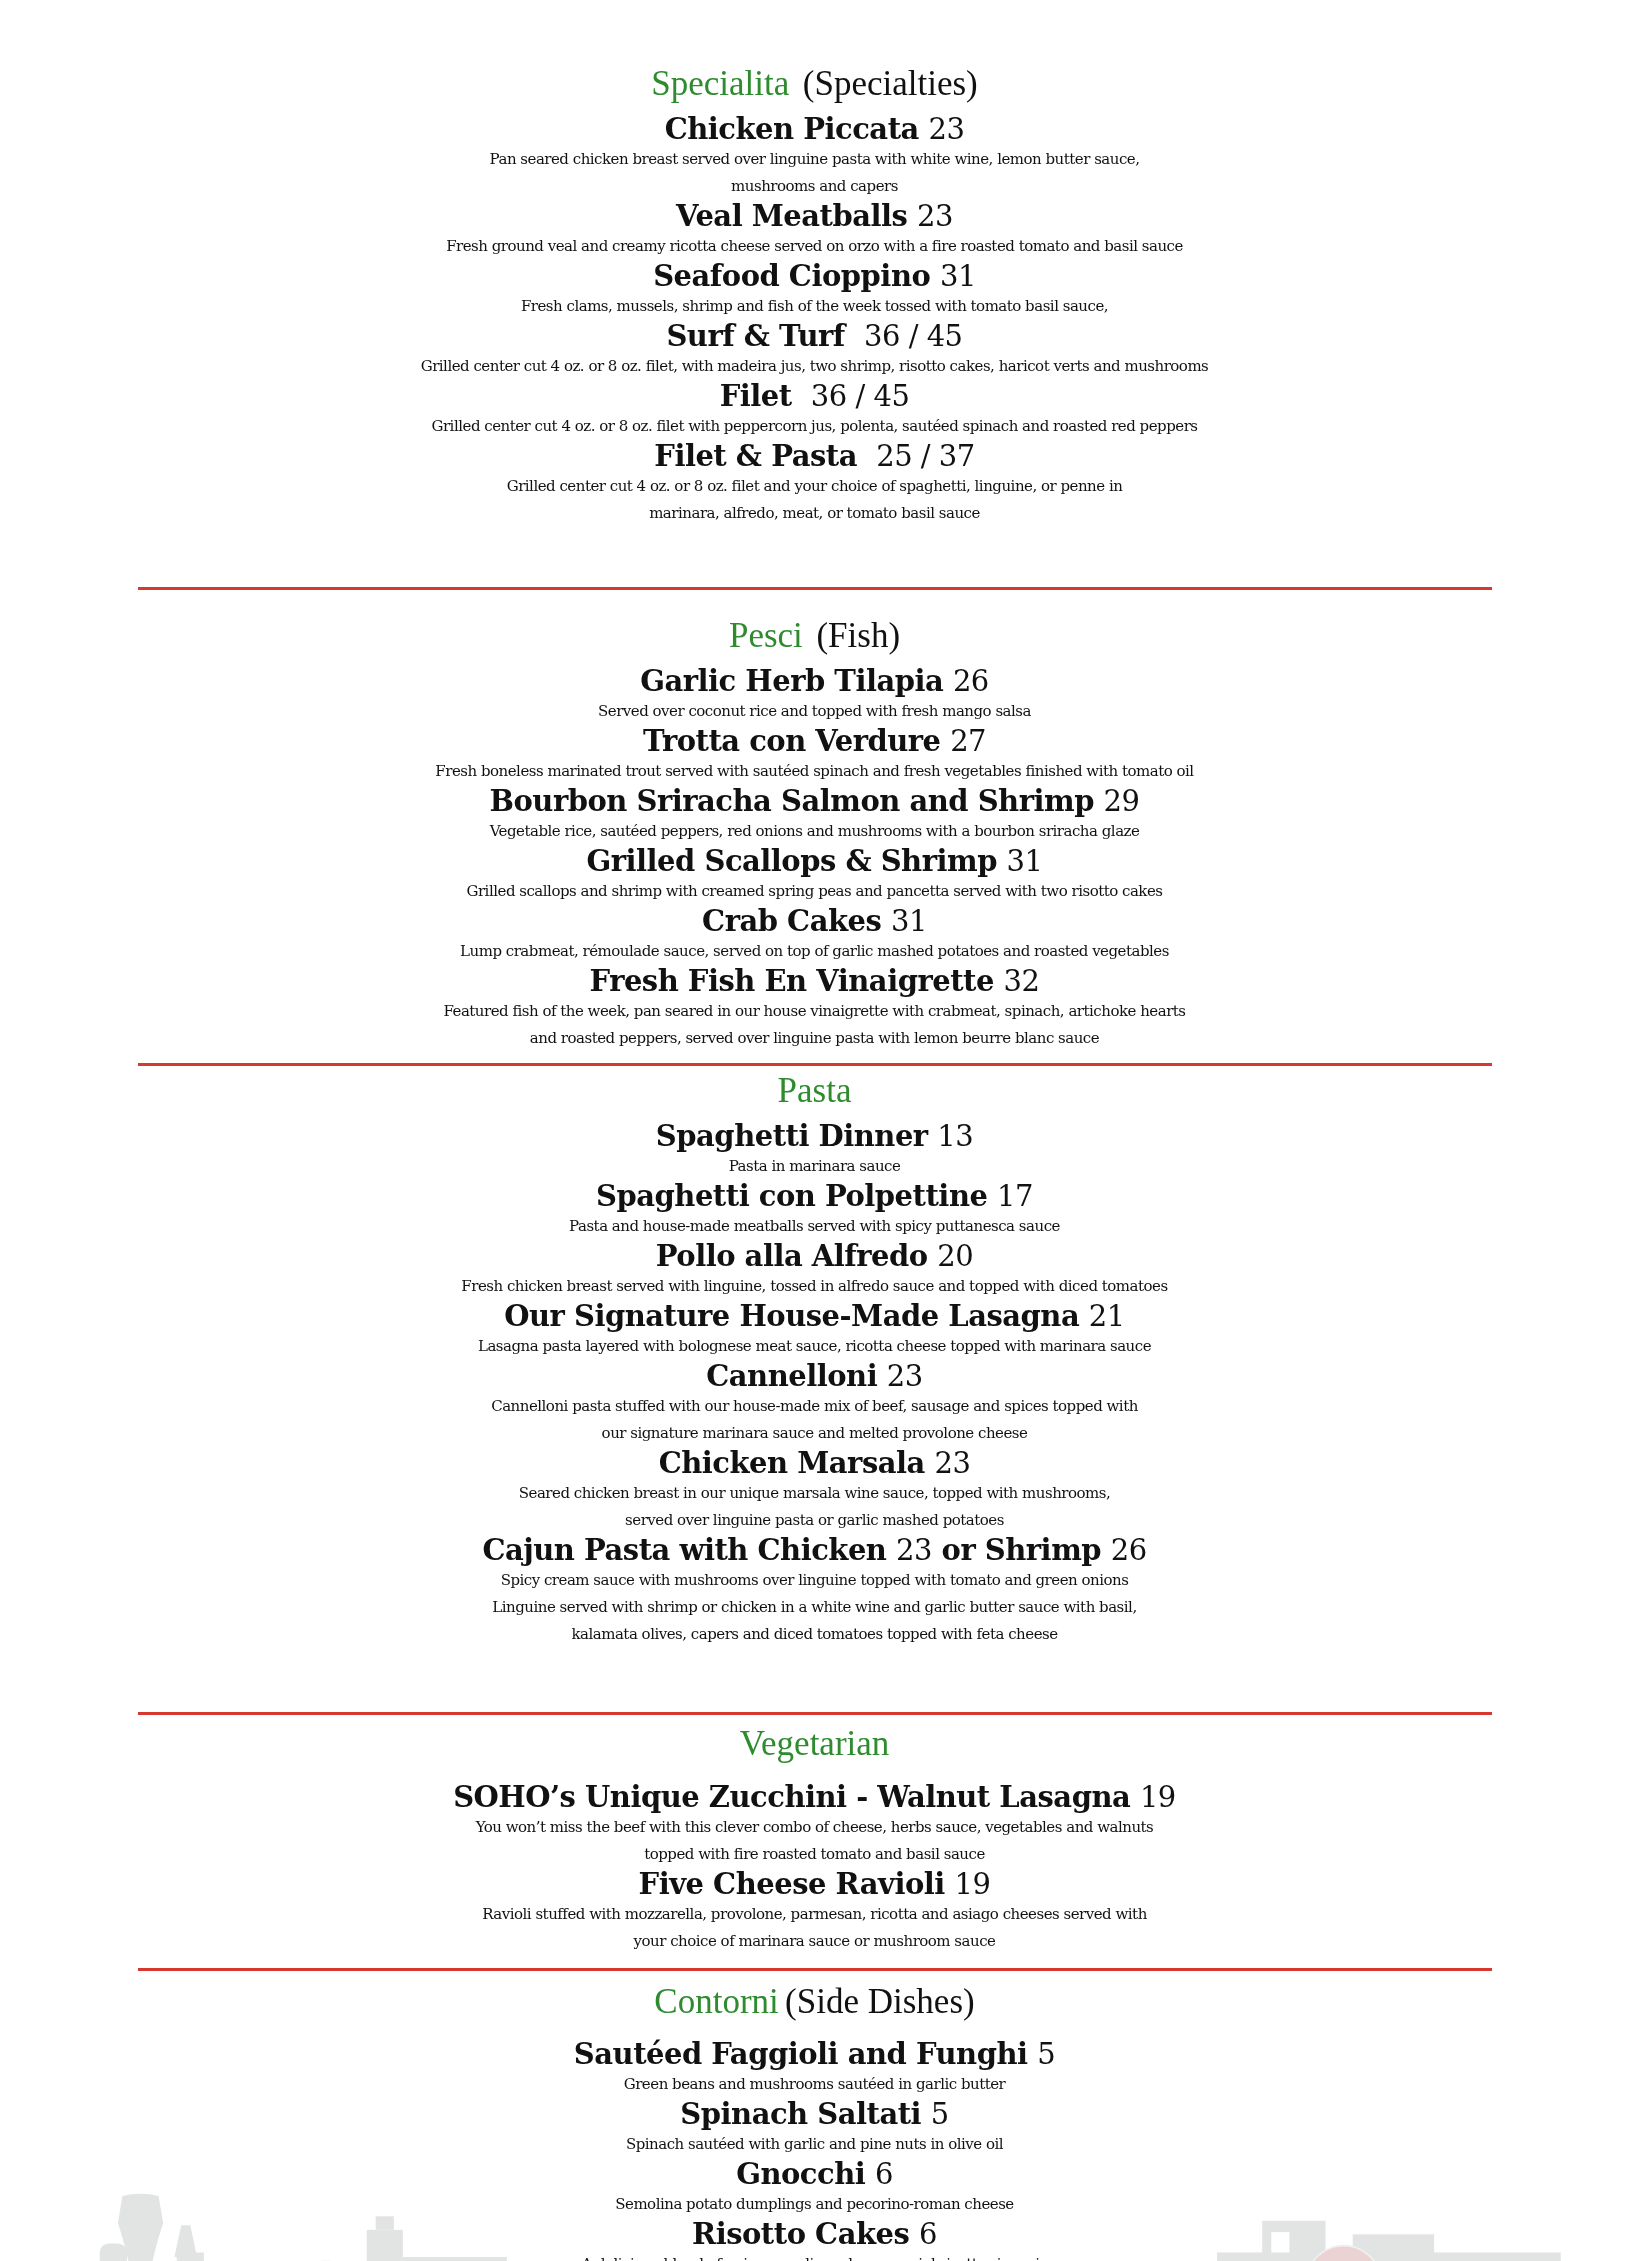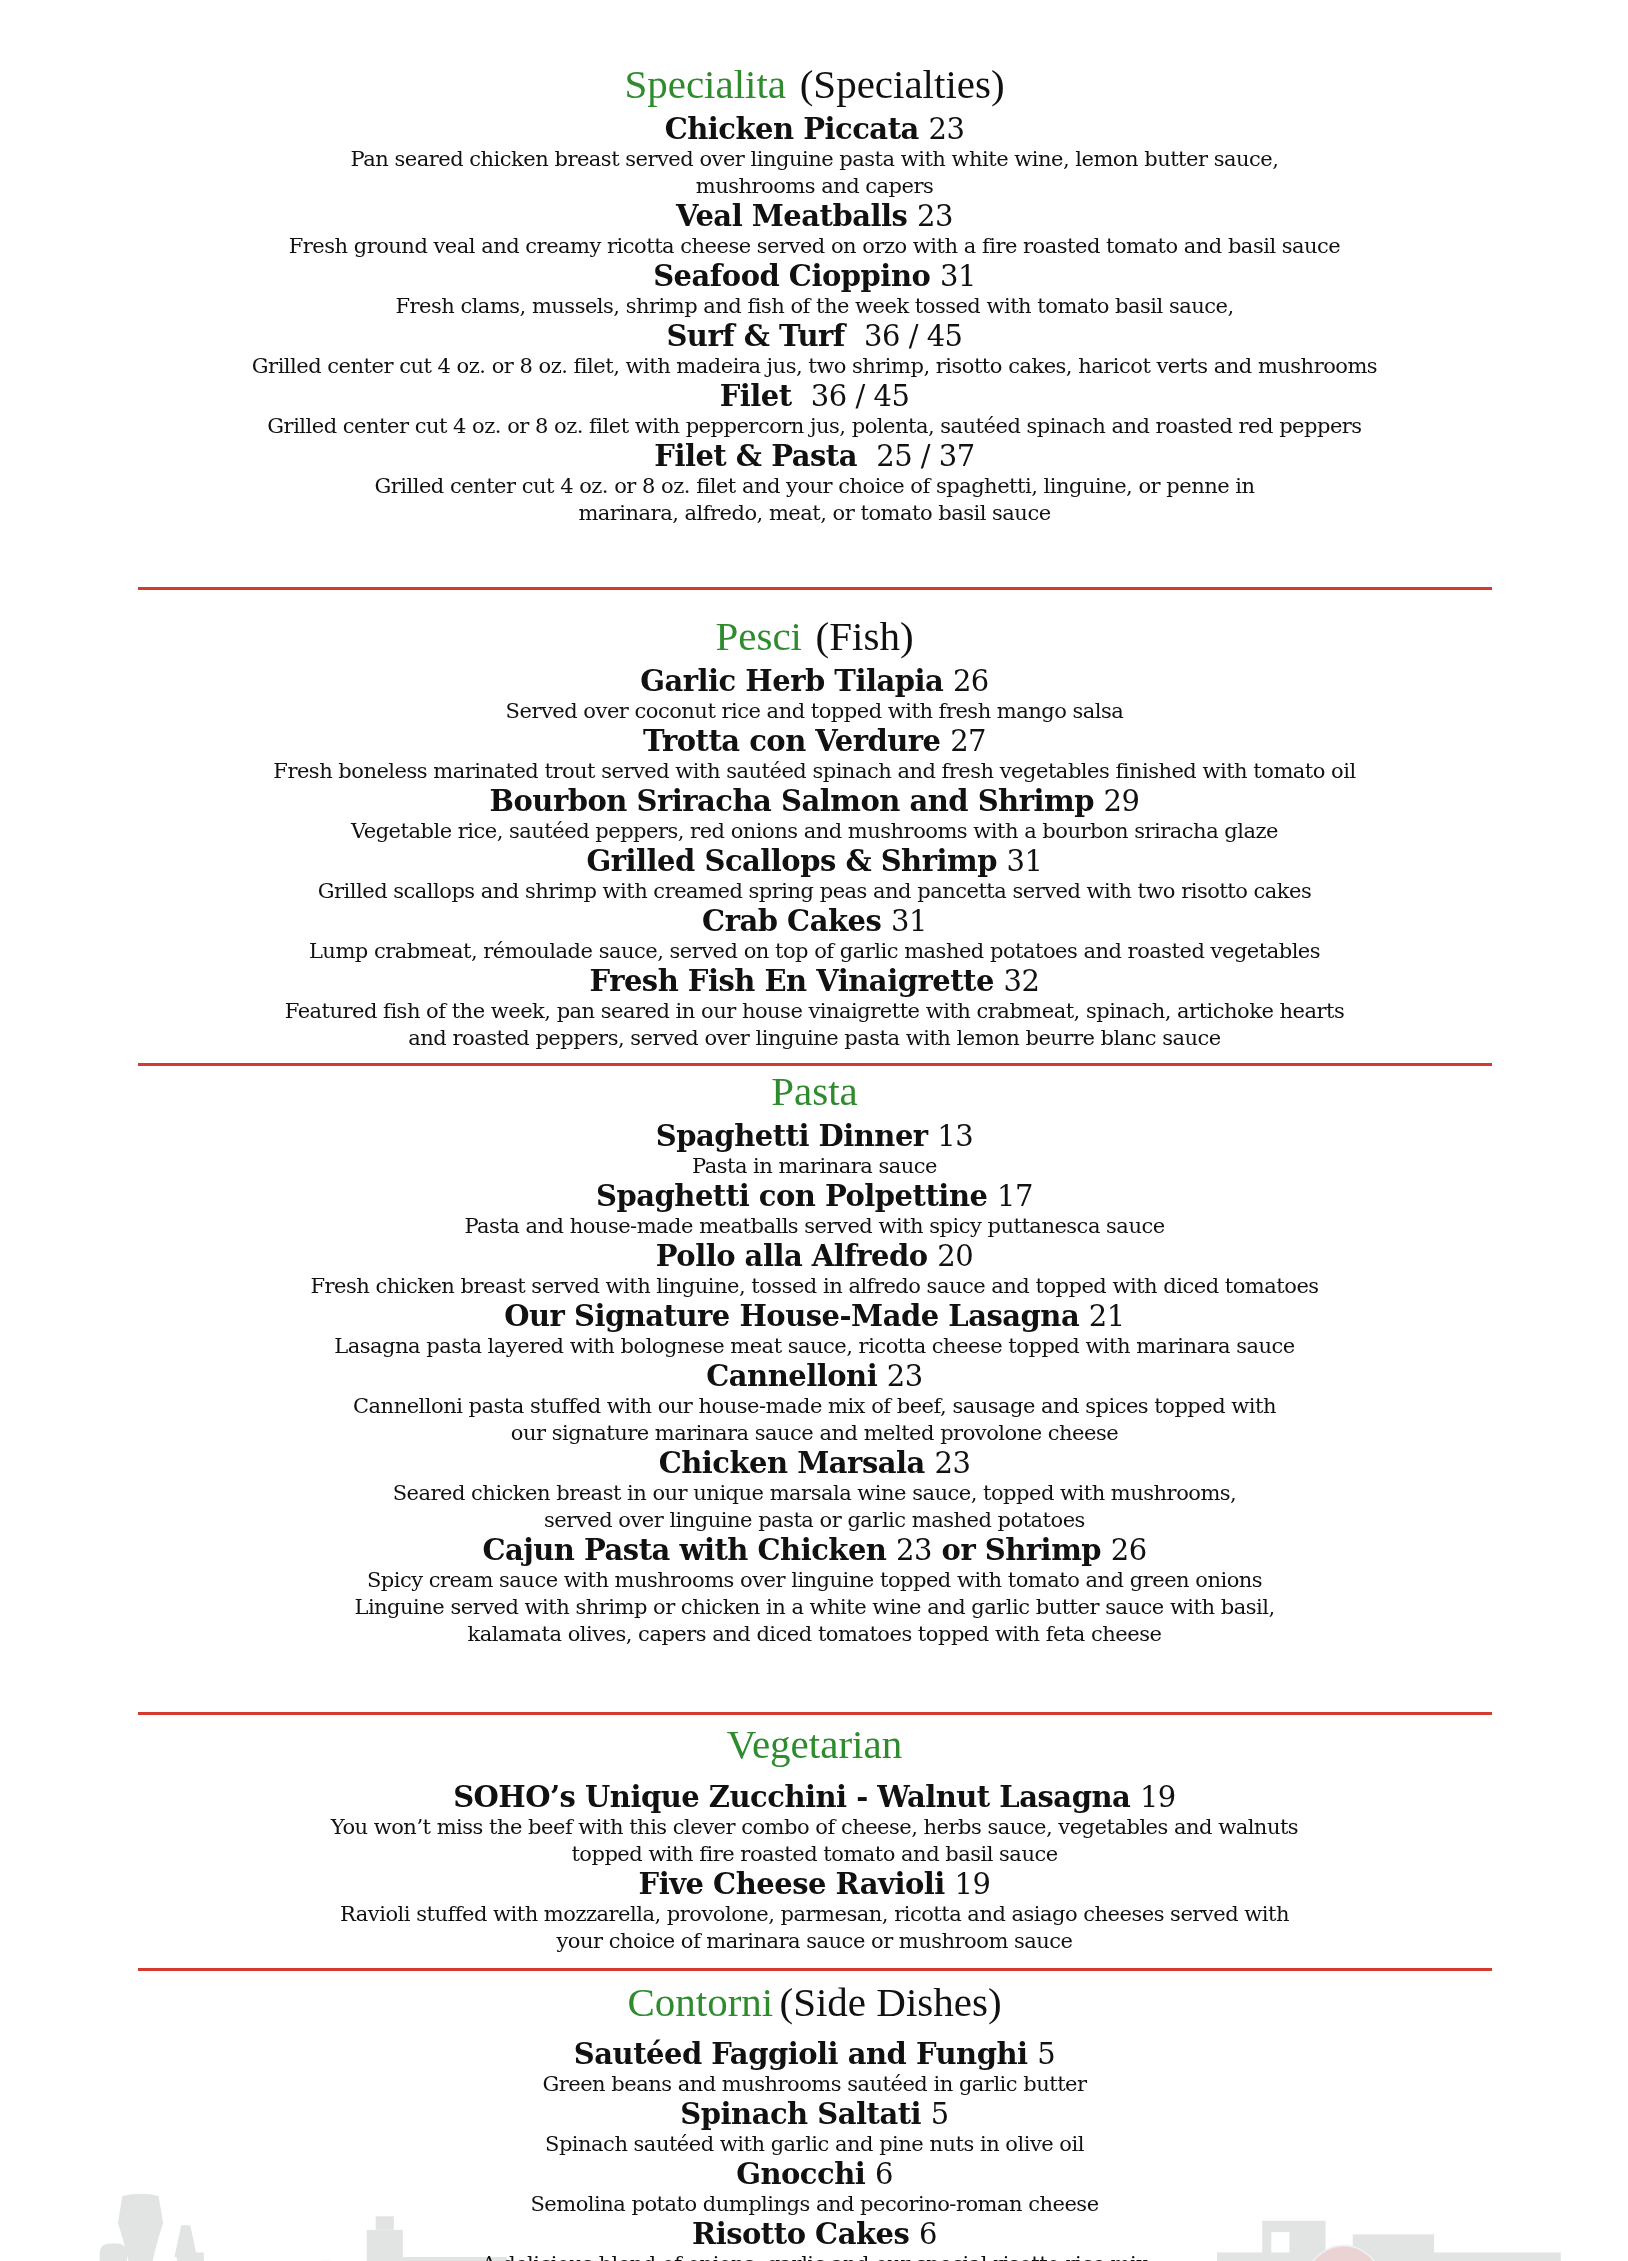--- a/index.html
+++ b/index.html
@@ -1,25 +1,25 @@
 <!DOCTYPE html>
 <html style="font-size:7.2px"><head>
 <meta charset="utf-8">
 <style>
   html, body { margin:0; padding:0; background:#ffffff; }
   body { width:1629px; height:2442px; position:relative; overflow:hidden;
          font-family:"DejaVu Serif", "Liberation Serif", serif; color:#111; }
   .train { position:absolute; left:41px; top:2189px; width:1565px; height:240px; z-index:0; }
   .section { position:absolute; left:0; width:1629px; text-align:center; z-index:1; }
-  .heading { font-family:"Liberation Serif", serif; font-size:41px; line-height:50px; margin:0 0 3.6px 0; }
+  .heading { font-family:"Liberation Serif", serif; font-size:35px; line-height:50px; margin:0 0 3.6px 0; }
   .heading .it { color:#2e8b2e; }
   .heading .en { color:#111; margin-left:13.6px; }
   .item-title { font-family:"DejaVu Serif", serif; font-weight:bold; font-size:29px; line-height:33px; margin:0; letter-spacing:-0.5px; }
   .item-title .price { font-weight:normal; font-family:"DejaVu Serif", serif; }
-  .item-desc { font-family:"DejaVu Serif", serif; font-size:21px; line-height:27px; margin:0; letter-spacing:-0.5px; }
+  .item-desc { font-family:"DejaVu Serif", serif; font-size:15px; line-height:27px; margin:0; letter-spacing:-0.5px; }
   .desc-line { display:block; }
   .divider { position:absolute; left:138px; width:1354px; height:3.2px; background:#d63a2f; z-index:1; }
 </style>
 </head>
 <body>
 
 <svg class="train" viewBox="0 0 3460 530" xmlns="http://www.w3.org/2000/svg">
   <g fill="#e2e3e3">
 
     <rect x="0" y="465" width="3460" height="22"></rect>

